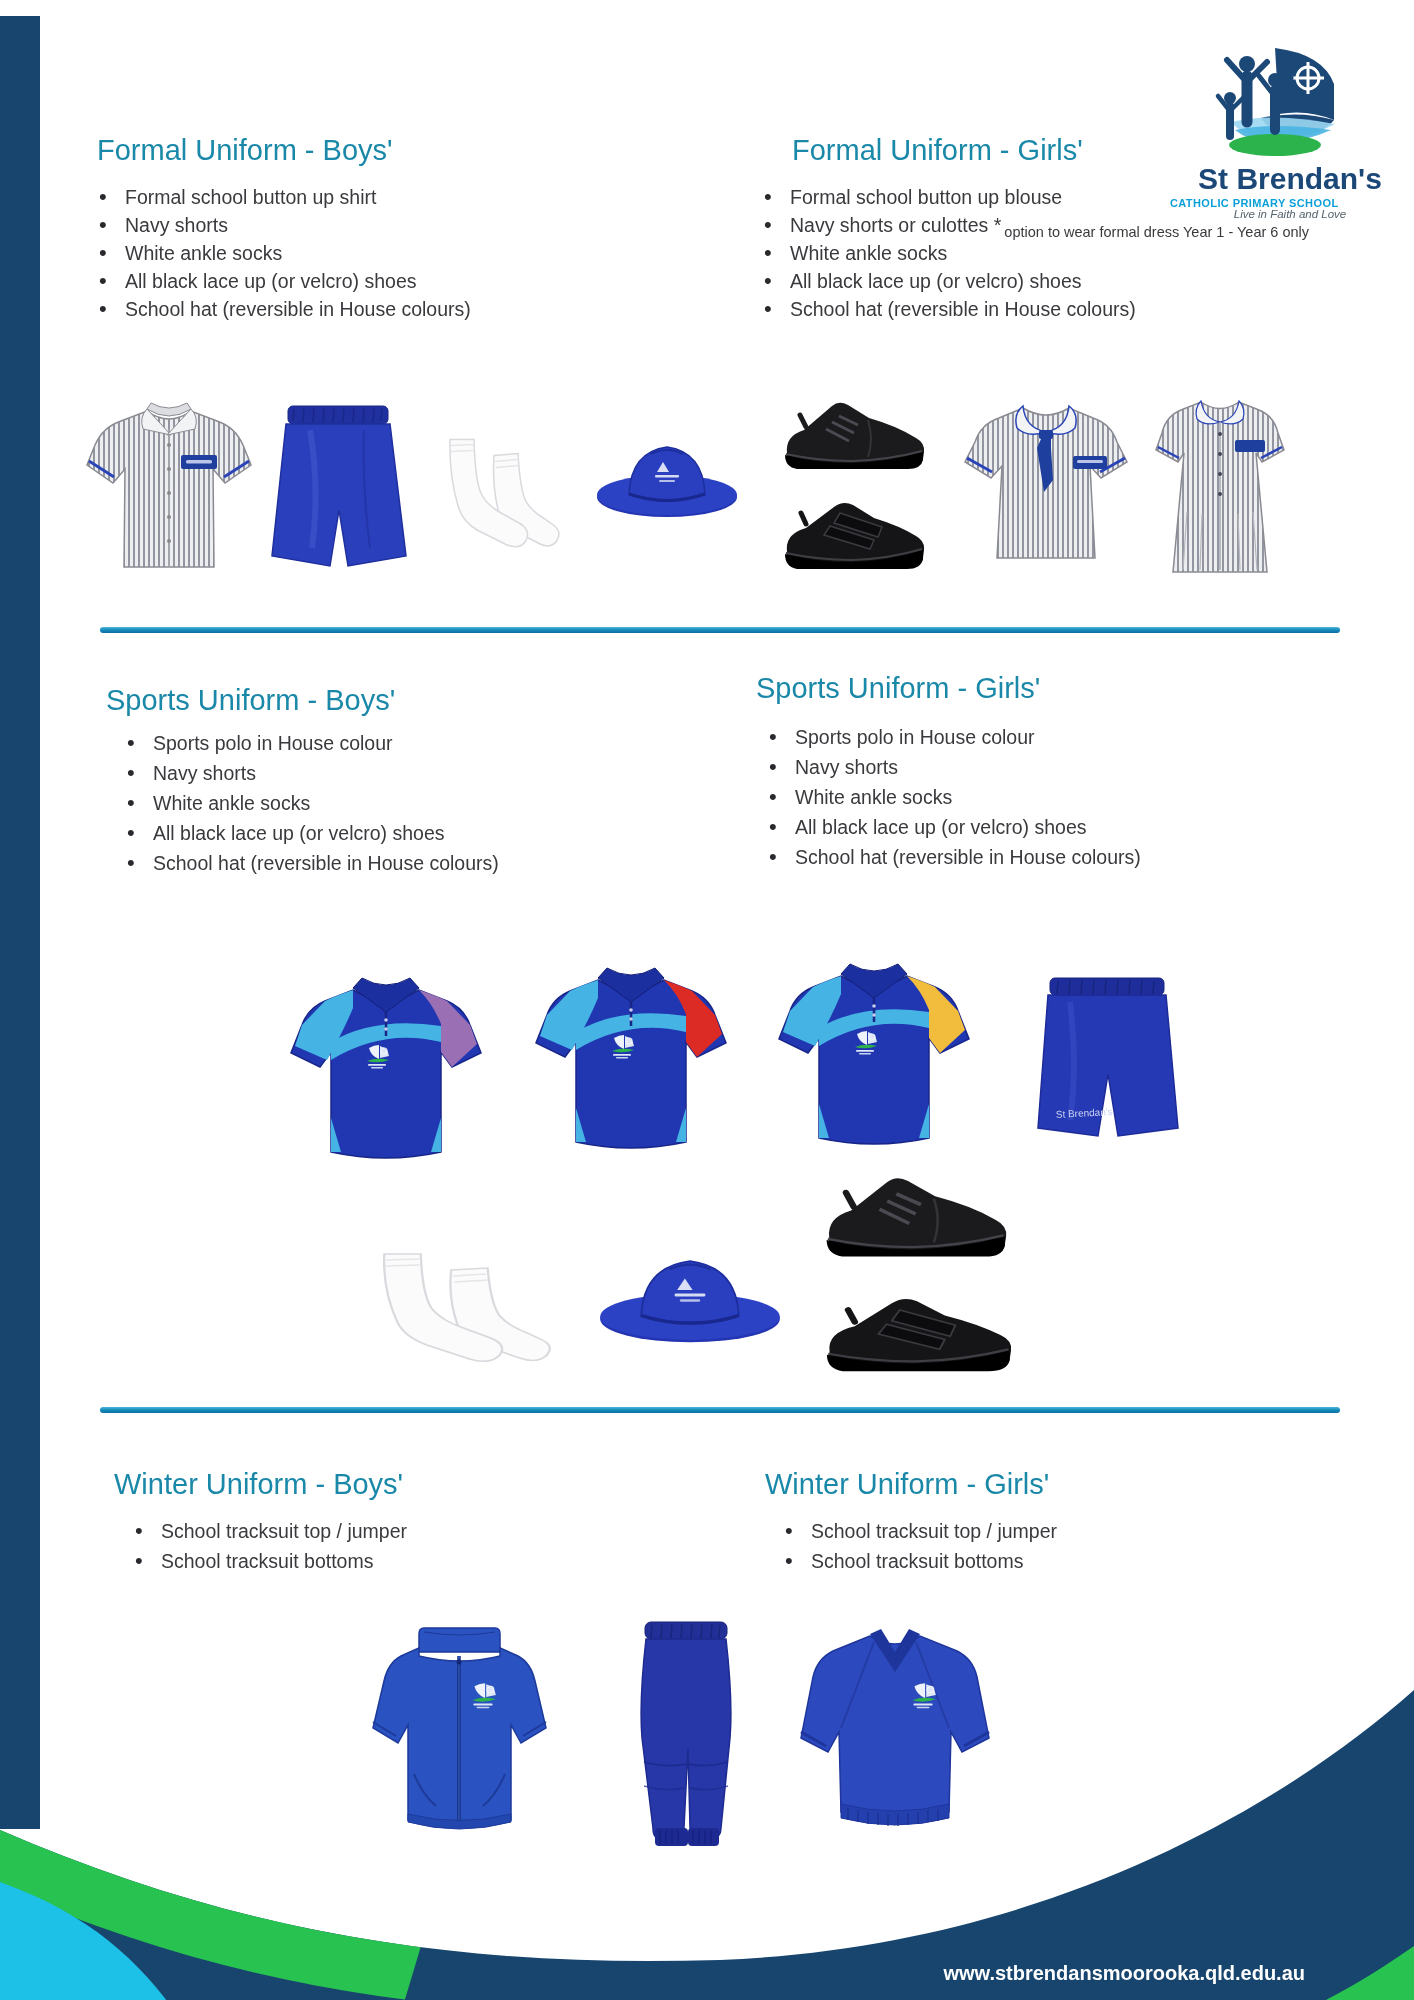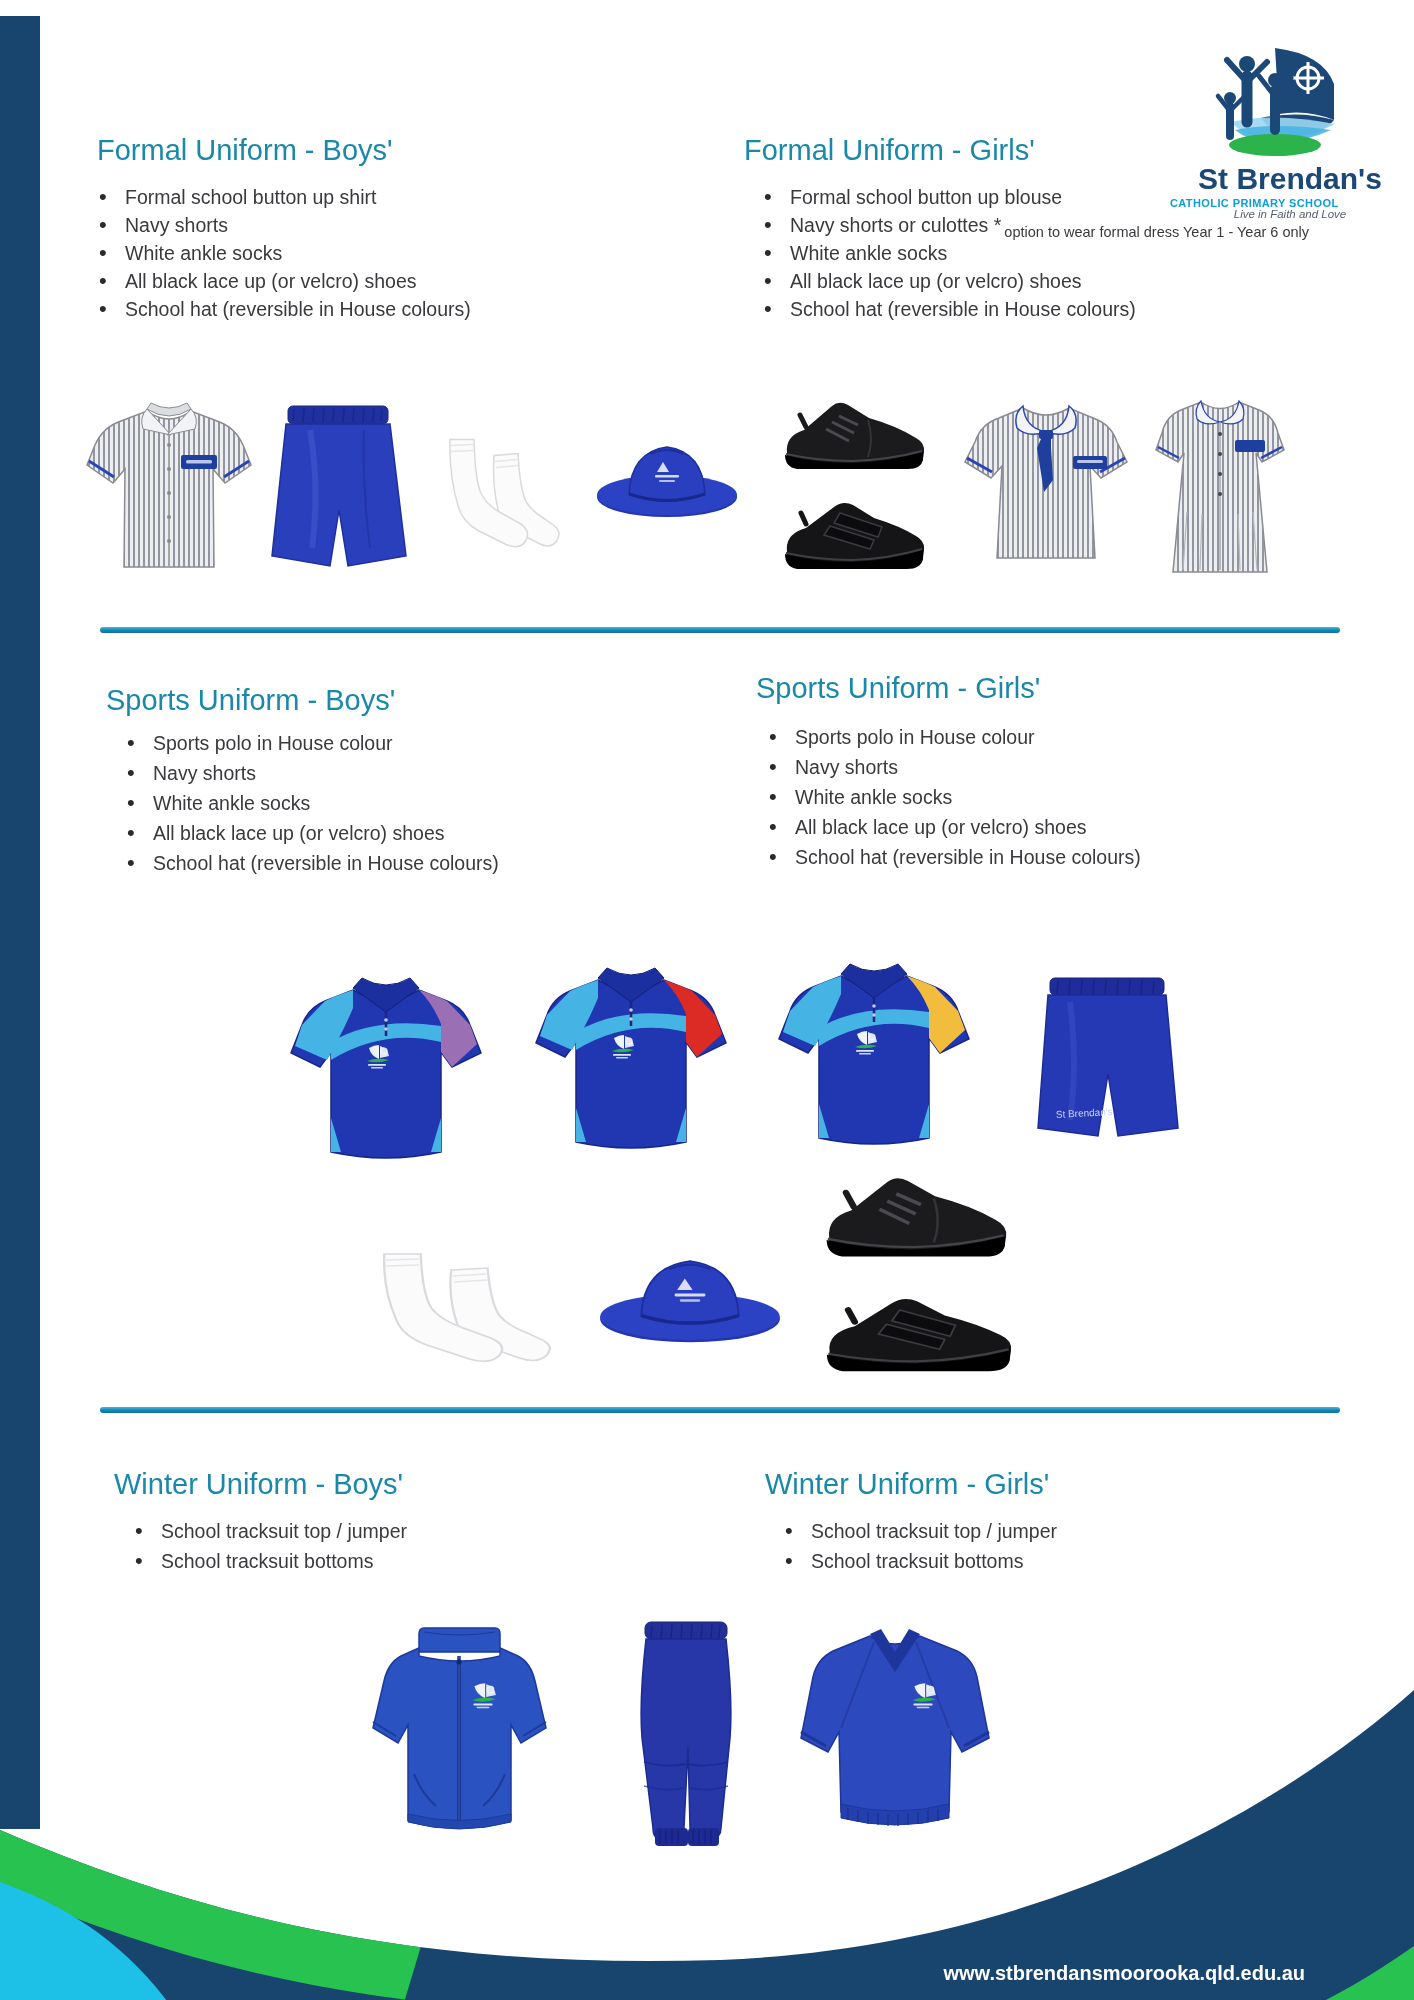--- a/index.html
+++ b/index.html
@@ -120,21 +120,21 @@
 
   <h2 class="abs h" style="left:97px;top:118px">Formal Uniform - Boys'</h2>
   <ul class="abs blist f28" style="left:97px;top:170px">
     <li>Formal school button up shirt</li>
     <li>Navy shorts</li>
     <li>White ankle socks</li>
     <li>All black lace up (or velcro) shoes</li>
     <li>School hat (reversible in House colours)</li>
   </ul>
 
-  <h2 class="abs h" style="left:744px;top:118px">Formal Uniform - Girls'</h2>
+  <h2 class="abs h" style="left:792px;top:118px">Formal Uniform - Girls'</h2>
   <ul class="abs blist f28" style="left:762px;top:170px">
     <li>Formal school button up blouse</li>
     <li><span>Navy shorts or culottes *</span><span class="note">option to wear formal dress Year 1 - Year 6 only</span></li>
     <li>White ankle socks</li>
     <li>All black lace up (or velcro) shoes</li>
     <li>School hat (reversible in House colours)</li>
   </ul>
 
   <div class="abs" style="left:83px;top:385px">
     <svg width="172" height="175" viewBox="0 0 172 175">

